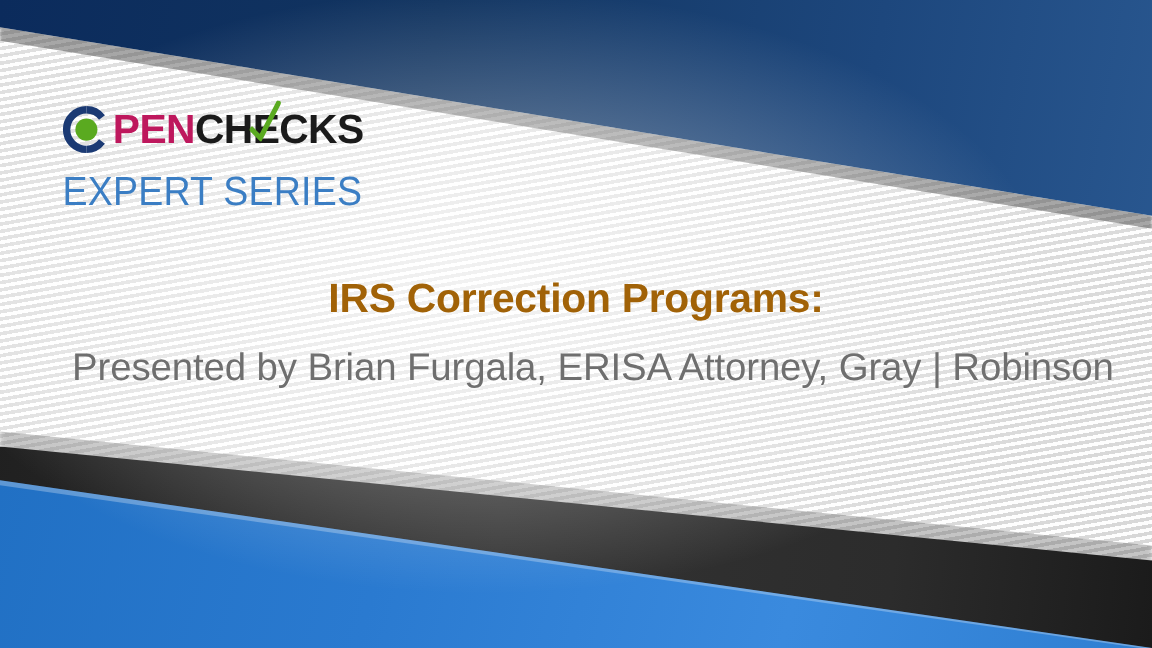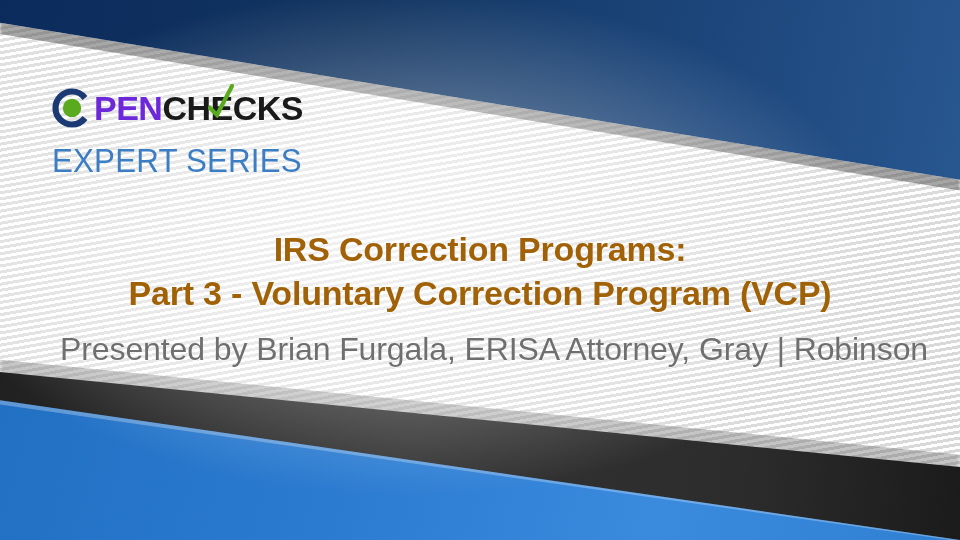--- a/index.html
+++ b/index.html
@@ -93,21 +93,21 @@
     margin-right: 2px;
   }
   .logo-word {
     font-size: 34px;
     font-weight: 700;
     letter-spacing: -0.5px;
     line-height: 40px;
     white-space: nowrap;
     position: relative;
   }
-  .logo-pen { color: #6d28d9; }
+  .logo-pen { color: #be185d; }
   .logo-checks { color: #1a1a1a; }
   .logo-check-stroke {
     position: absolute;
     left: 156px;
     top: -2px;
     width: 26px;
     height: 34px;
     pointer-events: none;
   }
   .logo-trust {
@@ -199,17 +199,16 @@
         </svg>
       </span>
     </div>
 
 
     <div class="expert-series">EXPERT SERIES</div>
   </div>
 
   <div class="title-block">
     <div class="title-line">IRS Correction Programs:</div>
-    <div class="title-line title-line-2">Part 3 - Voluntary Correction Program (VCP)</div>
     <div class="subtitle-line">Presented by Brian Furgala, ERISA Attorney, Gray | Robinson</div>
   </div>
 
 </div>
 
 </body></html>

